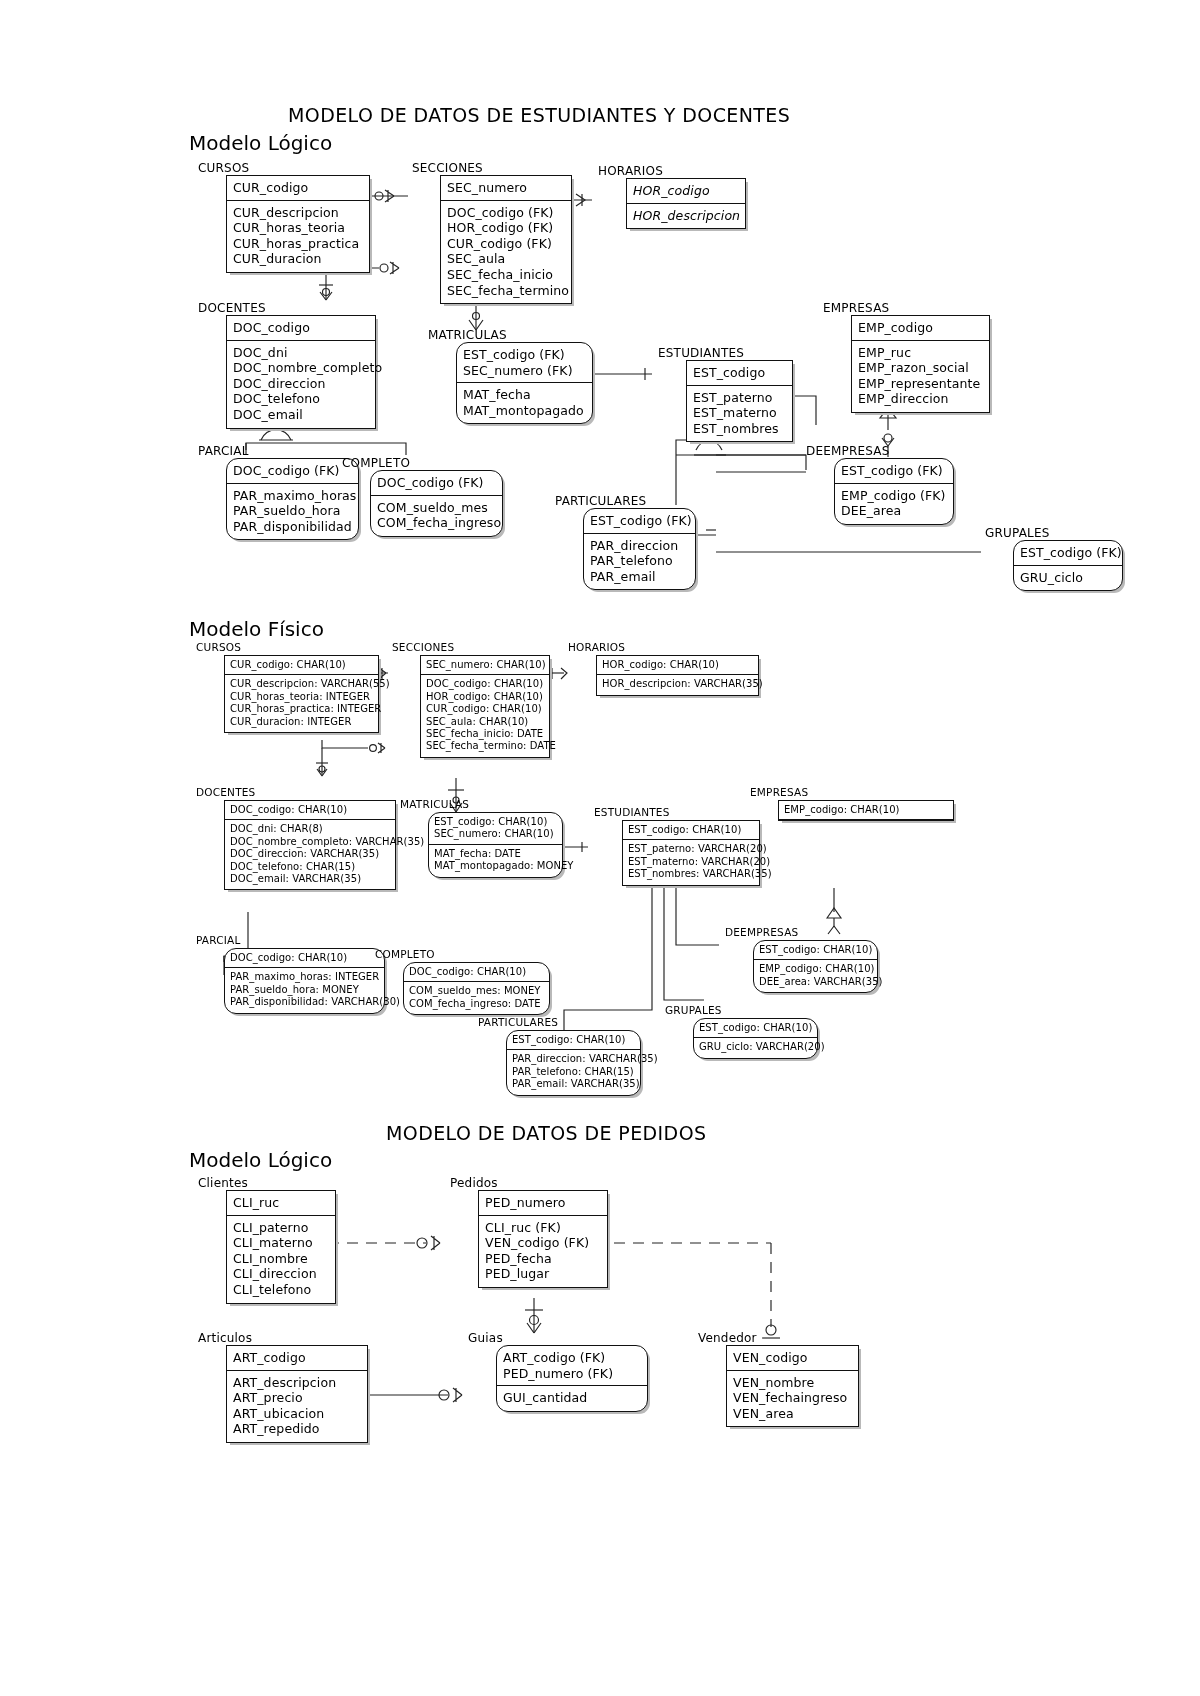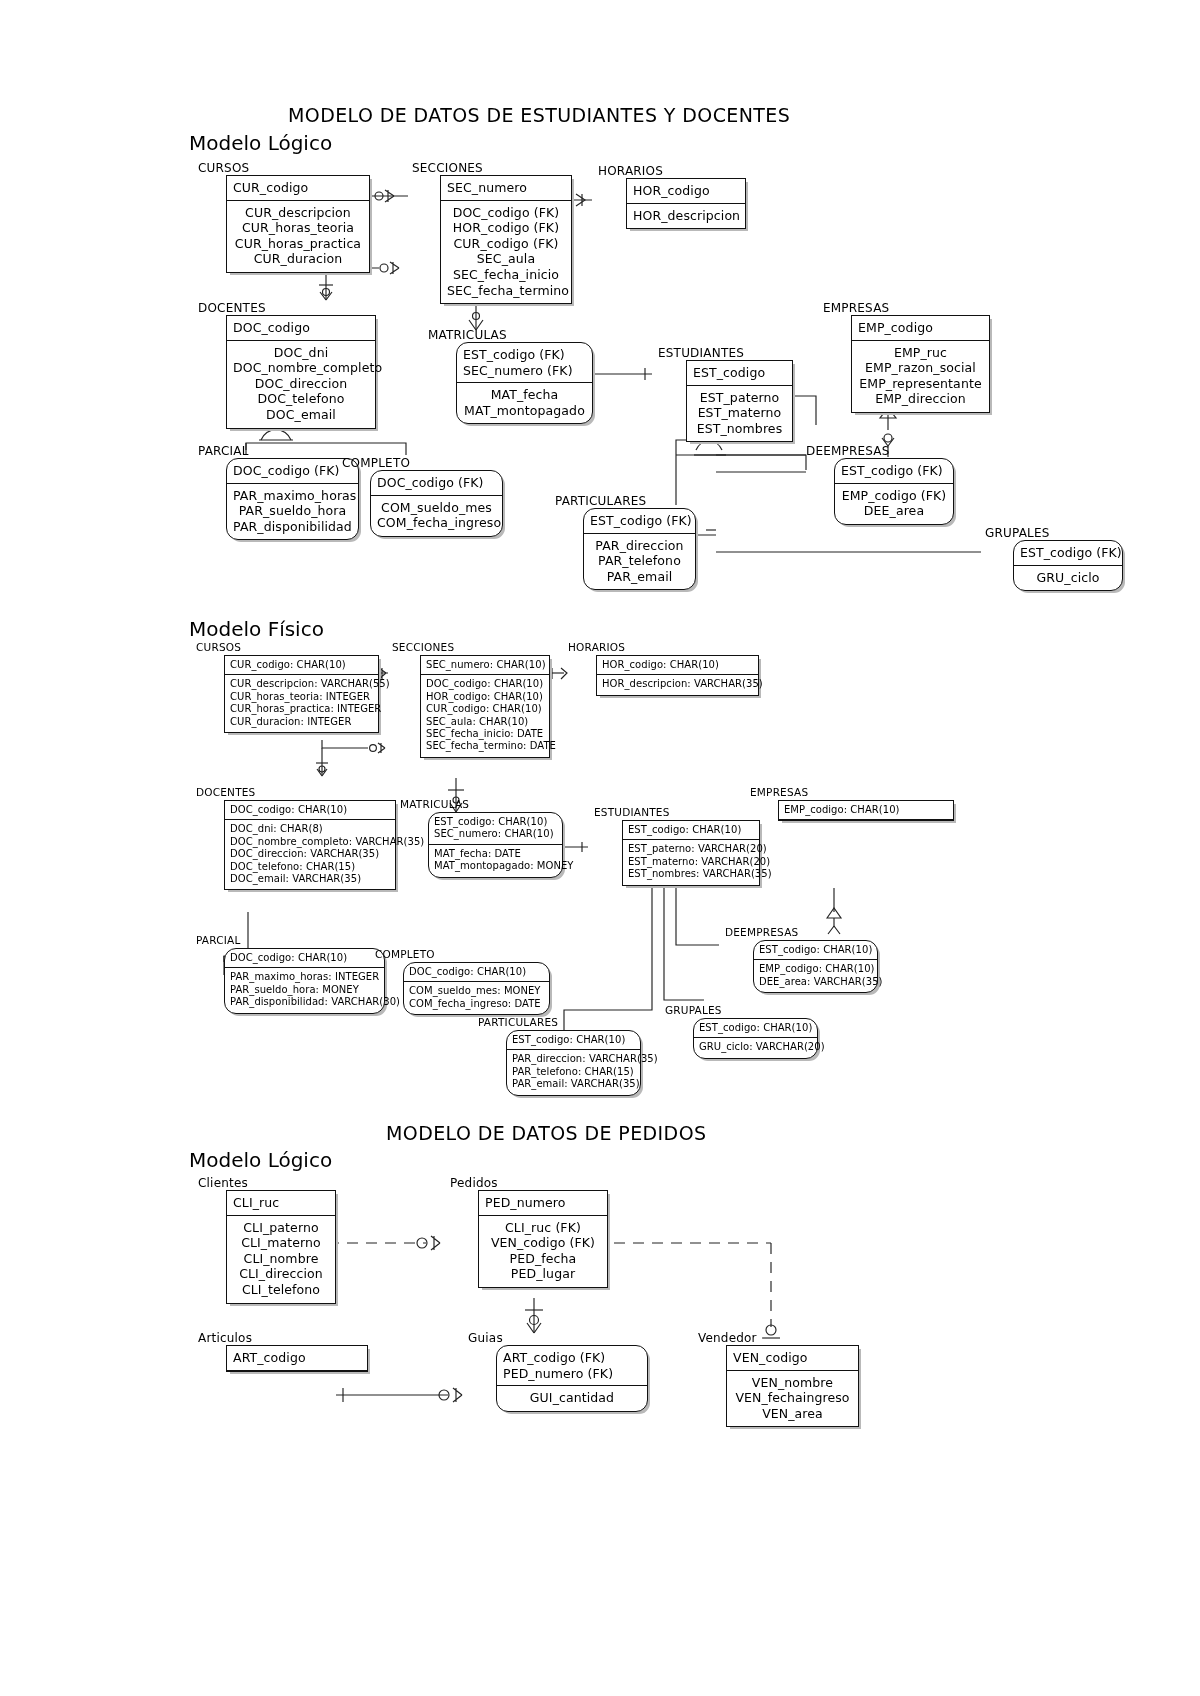--- a/index.html
+++ b/index.html
@@ -35,21 +35,21 @@
   .attr-area{padding:3px 5px 4px 5px;}
   .fld{
     font-size:10px;line-height:12.4px;white-space:nowrap;
     font-family:"DejaVu Sans", sans-serif;letter-spacing:.05px;
   }
 
   
   .logical .fld{font-size:12.5px;line-height:15.6px;letter-spacing:.1px;}
   .logical .ent-name{font-size:12px;}
   .logical .pk-area{padding:4px 6px;}
-  .logical .attr-area{padding:4px 6px 5px;text-align:center;}
+  .logical .attr-area{padding:4px 6px 5px;}
   svg.ovl{position:absolute;left:0;top:0;width:1200px;height:1696px;overflow:visible;pointer-events:none;}
 </style>
 </head>
 <body>
 
 <div id="canvas">
 
   <div class="doc-title" style="left:272px;top:104px;">MODELO DE DATOS DE ESTUDIANTES Y DOCENTES</div>
   <div class="section-title" style="left:173px;top:131px;">Modelo Lógico</div>
   <div class="section-title" style="left:173px;top:617px;text-align:center;">Modelo Físico</div>
@@ -206,21 +206,21 @@
         <div class="fld">CUR_codigo (FK)</div>
         <div class="fld">SEC_aula</div>
         <div class="fld">SEC_fecha_inicio</div>
         <div class="fld">SEC_fecha_termino</div>
       </div>
     </div>
   </div>
 
   <div class="entity logical" style="left:578px;top:178px;">
     <div class="ent-name">HORARIOS</div>
-    <div class="ent-box" style="width:120px;">
+    <div class="ent-box" style="width:120px;font-style:italic;">
       <div class="pk-area">
         <div class="fld">HOR_codigo</div>
       </div>
       <div class="attr-area">
         <div class="fld">HOR_descripcion</div>
       </div>
     </div>
   </div>
 
   <div class="entity logical" style="left:178px;top:315px;">
@@ -541,20 +541,26 @@
       </div>
     </div>
   </div>
 
   <div class="entity logical" style="left:178px;top:1345px;">
     <div class="ent-name">Articulos</div>
     <div class="ent-box" style="width:142px;">
       <div class="pk-area">
         <div class="fld">ART_codigo</div>
       </div>
+      <div class="attr-area">
+        <div class="fld">ART_descripcion</div>
+        <div class="fld">ART_precio</div>
+        <div class="fld">ART_ubicacion</div>
+        <div class="fld">ART_repedido</div>
+      </div>
     </div>
   </div>
 
   <div class="entity logical" style="left:448px;top:1345px;">
     <div class="ent-name">Guias</div>
     <div class="ent-box rounded" style="width:152px;">
       <div class="pk-area">
         <div class="fld">ART_codigo (FK)</div>
         <div class="fld">PED_numero (FK)</div>
       </div>

